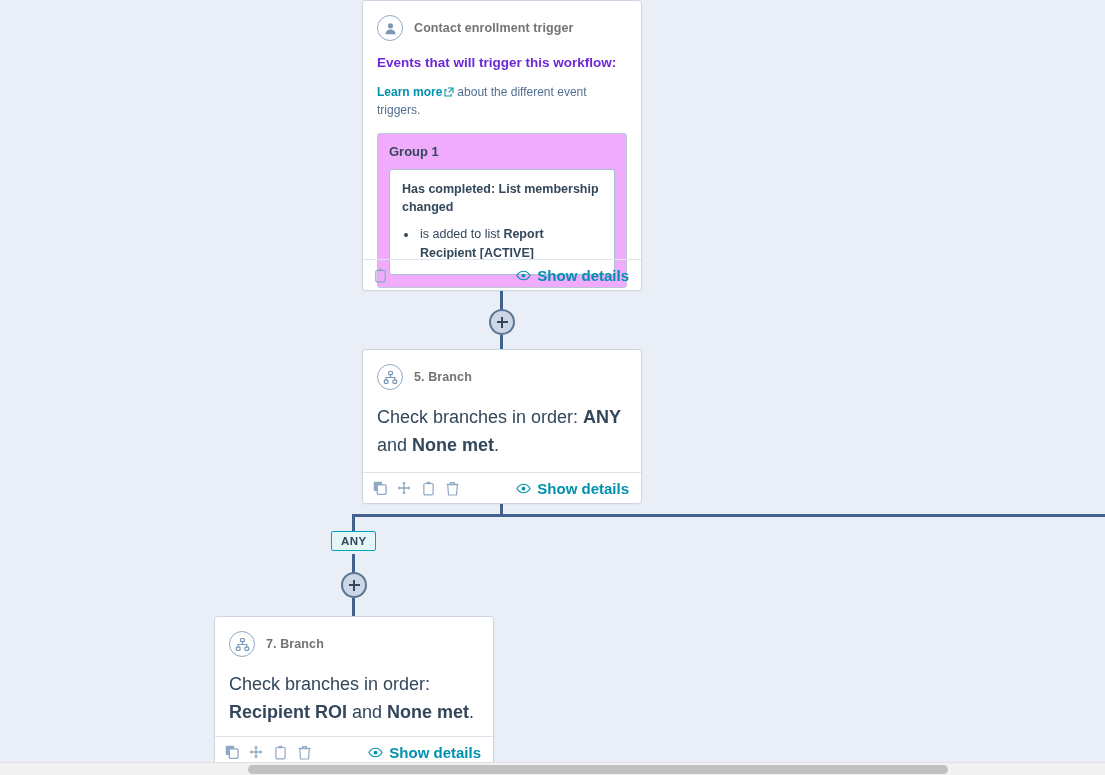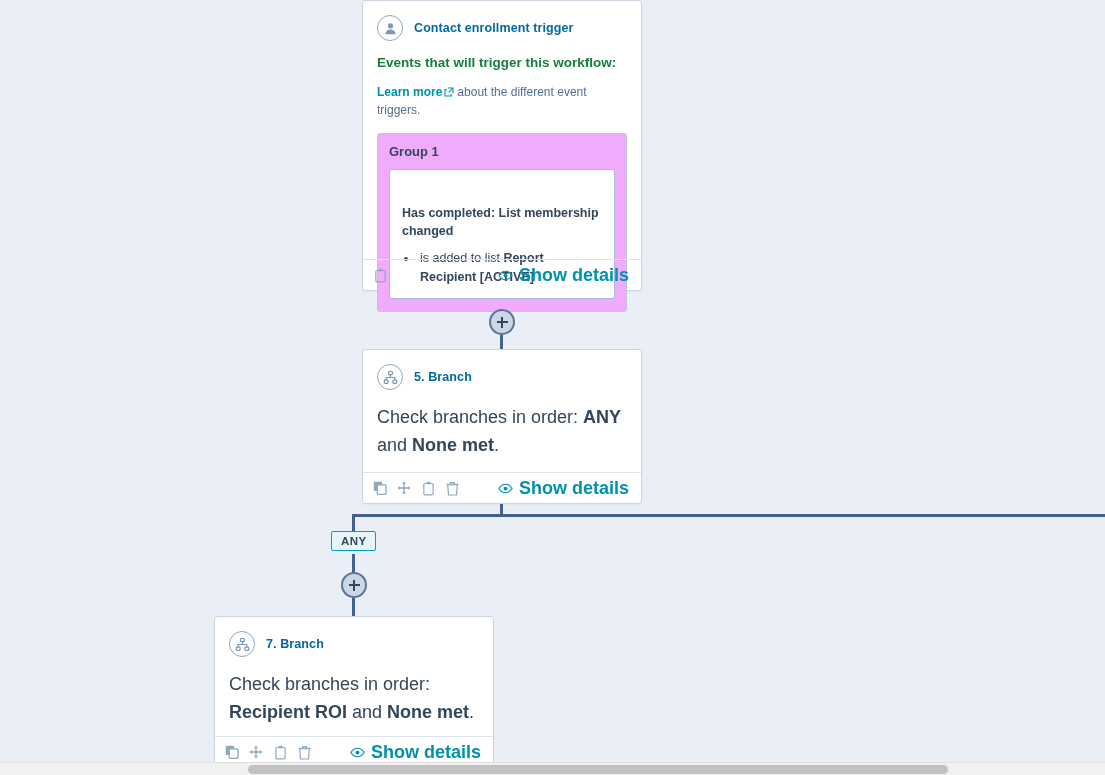--- a/index.html
+++ b/index.html
@@ -74,28 +74,28 @@
     border: 1.6px solid #8fa8c4;
     display: flex;
     align-items: center;
     justify-content: center;
     flex: 0 0 auto;
     background: #fff;
   }
   .node-title {
     font-size: 12.5px;
     font-weight: bold;
-    color: #0369a1;
+    color: #737373;
     letter-spacing: 0.1px;
   }
 
   .section-title {
     font-size: 13.5px;
     font-weight: bold;
-    color: #15803d;
+    color: #6d28d9;
     margin: 0 0 14px 0;
   }
   .learn-row {
     font-size: 12px;
     color: #516f90;
     margin-bottom: 14px;
     line-height: 1.4;
   }
   .link {
     color: #0091ae;
@@ -127,21 +127,20 @@
     border-radius: 3px;
     background: #ffffff;
     padding: 10px 12px 12px 12px;
   }
   .filter-head {
     font-size: 12.5px;
     font-weight: bold;
     color: #33475b;
     line-height: 1.45;
     margin-bottom: 9px;
-    margin-top: 24px;
   }
   .filter-list {
     margin: 0;
     padding-left: 16px;
     font-size: 12.5px;
     color: #33475b;
     line-height: 1.5;
   }
   .filter-list li { padding-left: 2px; }
   .filter-list b { font-weight: bold; }
@@ -172,21 +171,21 @@
     align-items: center;
     justify-content: center;
     cursor: pointer;
     width: 16px; height: 16px;
   }
   .show-details {
     display: flex;
     align-items: center;
     gap: 6px;
     color: #0091ae;
-    font-size: 18px;
+    font-size: 15px;
     font-weight: bold;
     cursor: pointer;
     white-space: nowrap;
   }
 
   
   .branch-badge {
     position: absolute;
     background: #e5f5f8;
     border: 1.6px solid #00a4bd;

